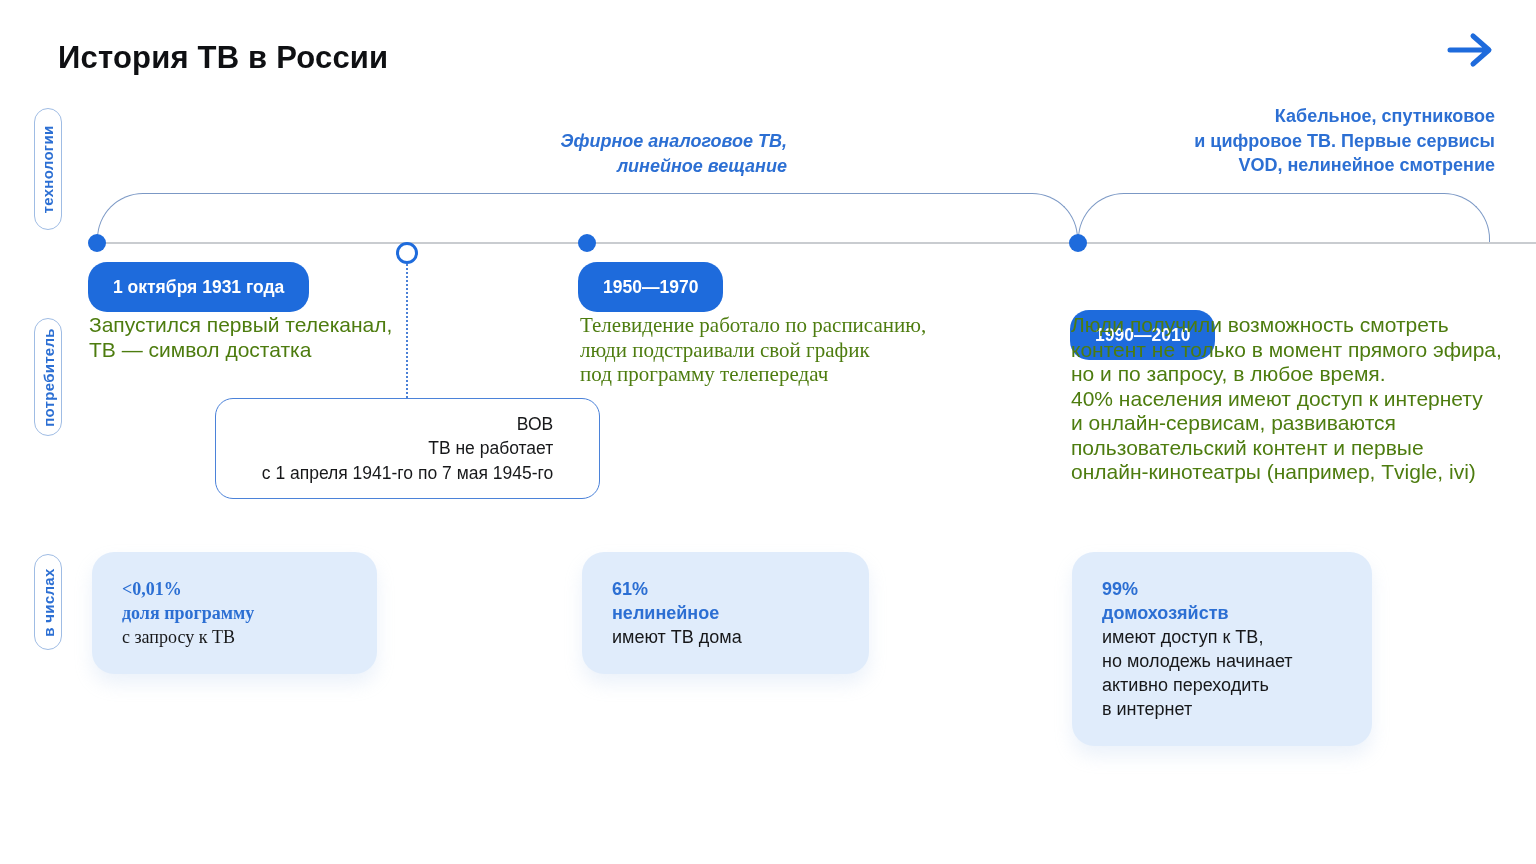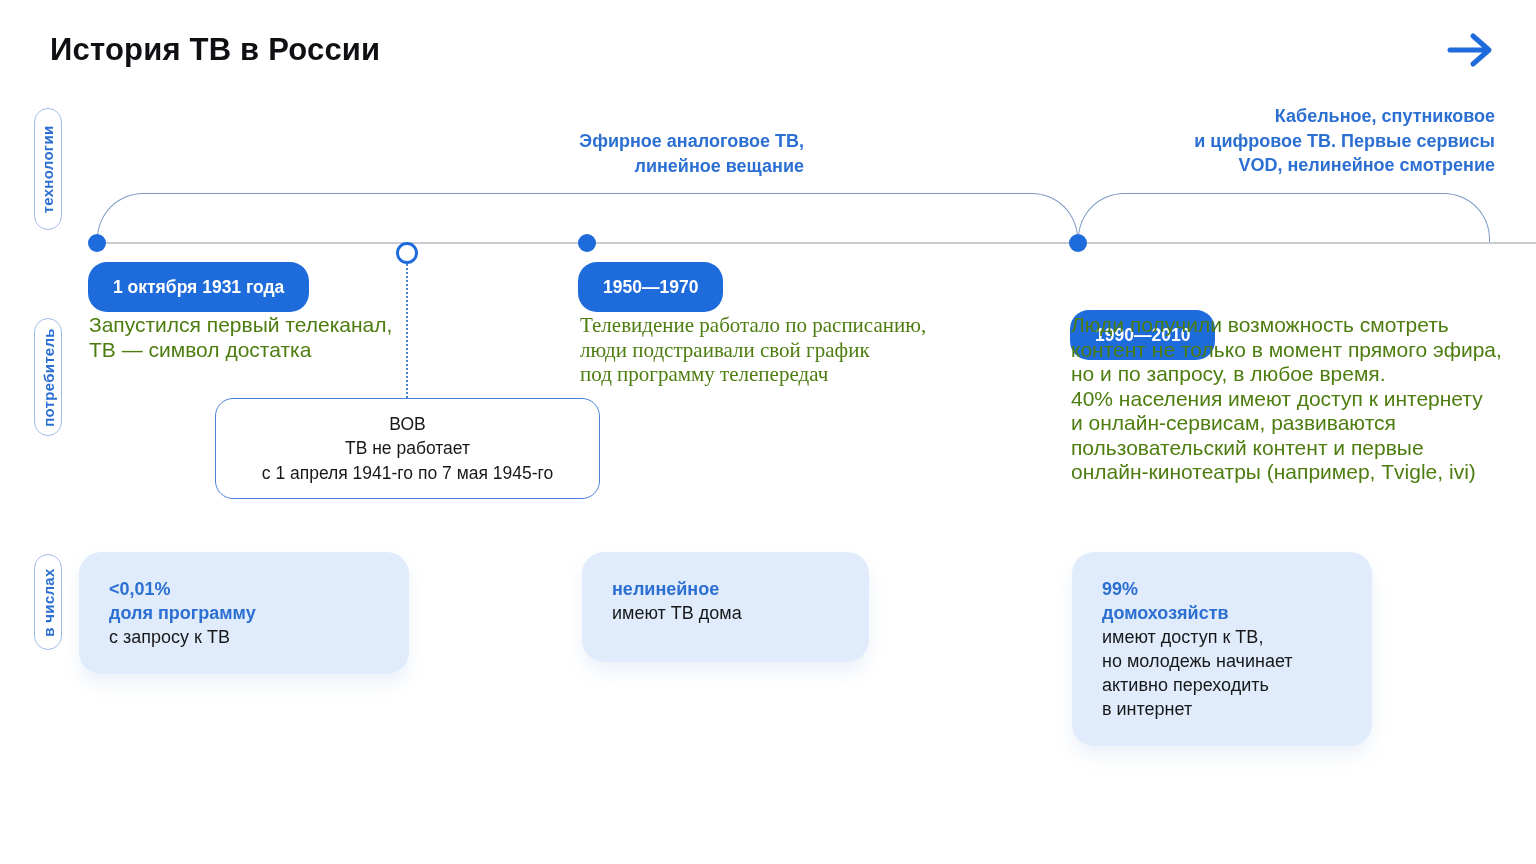--- a/index.html
+++ b/index.html
@@ -7,21 +7,21 @@
     width:1536px; height:864px;
     background:#ffffff;
     font-family:"Liberation Sans", sans-serif;
     position:relative; overflow:hidden;
     color:#17181A;
   }
 
   .title {
     position:absolute; left:42px; top:24px;
     font-size:31px; font-weight:700; color:#0F1013; letter-spacing:0.2px;
-    margin:8px;
+    margin:16px;
   }
 
   .next-btn {
     position:absolute; left:1444px; top:28px; width:54px; height:44px;
     background:none; border:none; padding:0; cursor:pointer;
   }
 
   .vpill {
     position:absolute; width:28px; box-sizing:border-box;
     border:1.5px solid #9FBCE4; border-radius:15px;
@@ -34,21 +34,21 @@
   }
   #pill-tech      { left:34px; top:108px; height:122px; }
   #pill-consumer  { left:34px; top:318px; height:118px; }
   #pill-numbers   { left:34px; top:554px; height:96px;  }
 
   .era-label {
     position:absolute; width:420px; text-align:right;
     font-size:18px; font-weight:700; color:#2C6FD3;
     line-height:24.5px; white-space:pre-line;
   }
-  #era1 { left:384px;  top:129px; }
+  #era1 { left:367px;  top:129px;font-style:italic; }
   #era2 { left:1075px; top:104px; }
 
   .timeline-line {
     position:absolute; left:97px; top:242px; width:1439px; height:2px;
     background:#C9CCD0;
   }
 
   .brace {
     position:absolute; height:50px; box-sizing:border-box;
     border:1px solid #7B98C5; border-bottom:none;
@@ -90,33 +90,33 @@
     white-space:pre-line;
   }
   #desc1 { left:89px; }
   #desc2 { left:580px;font-family:Liberation Serif, serif; }
   #desc3 { left:1071px; }
 
   .war-box {
     position:absolute; left:215px; top:398px; width:385px; height:101px;
     box-sizing:border-box; border:1.5px solid #4B82D9; border-radius:18px;
     background:#ffffff;
-    display:flex; align-items:center; justify-content:center; text-align:center;
+    display:flex; align-items:center; justify-content:center; text-align:right;
     font-size:17.5px; line-height:24.5px; color:#17181A; white-space:pre-line;
   }
 
   .stat-card {
     position:absolute; background:#E0ECFB; border-radius:22px;
     padding:25px 30px; box-sizing:border-box;
     font-size:18px; line-height:24px;
     box-shadow:0 10px 18px rgba(170,195,230,0.22);
   }
   .stat-value, .stat-label { color:#2C6FD3; font-weight:700; display:block; }
   .stat-desc { color:#17181A; display:block; white-space:pre-line; }
-  #card1 { left:79px;   top:552px; width:330px; min-height:111px; }
+  #card1 { left:92px;   top:552px; width:285px; min-height:111px;font-family:Liberation Serif, serif; }
   #card2 { left:582px;  top:552px; width:287px; min-height:110px; }
   #card3 { left:1072px; top:552px; width:300px; min-height:186px; }
 </style>
 </head>
 <body>
 
 <div>
 
   <h1 class="title">История ТВ в России</h1>
 
@@ -171,20 +171,21 @@
   <div class="war-box">ВОВ
 ТВ не работает
 с 1 апреля 1941-го по 7 мая 1945-го</div>
 
   <div class="stat-card" id="card1">
     <span class="stat-value">&lt;0,01%</span>
     <span class="stat-label">доля программу</span>
     <span class="stat-desc">с запросу к ТВ</span>
   </div>
   <div class="stat-card" id="card2">
+    <span class="stat-value">61%</span>
     <span class="stat-label">нелинейное</span>
     <span class="stat-desc">имеют ТВ дома</span>
   </div>
   <div class="stat-card" id="card3">
     <span class="stat-value">99%</span>
     <span class="stat-label">домохозяйств</span>
     <span class="stat-desc">имеют доступ к ТВ,
 но молодежь начинает
 активно переходить
 в интернет</span>

